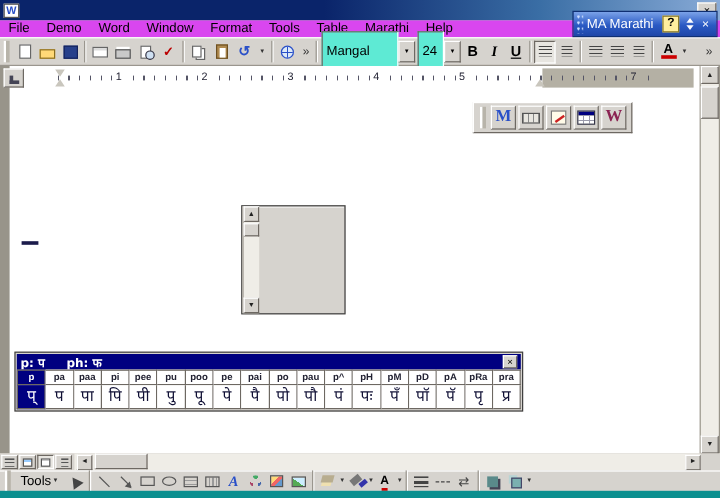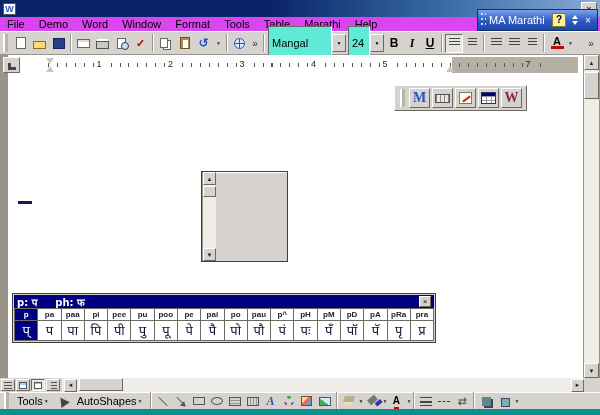--- a/index.html
+++ b/index.html
@@ -426,24 +426,20 @@
     <span class="grip"></span>
     <button class="dlabel-btn">
       <span>Tools</span>
       <span class="mini-dd">▼</span>
     </button>
     <span id="dg-select" style="display:flex">
         <button class="dbtn dico-select-object">
           <i class="glyph"></i>
         </button>
       </span>
-    <button class="dlabel-btn">
-      <span>AutoShapes</span>
-      <span class="mini-dd">▼</span>
-    </button>
     <span class="tsep"></span>
     <span id="dg-icons" style="display:flex;align-items:center">
         <button class="dbtn dico-line">
           <i class="glyph"></i>
         </button>
         <button class="dbtn dico-arrow">
           <i class="glyph"></i>
         </button>
         <button class="dbtn dico-rectangle">
           <i class="glyph"></i>

